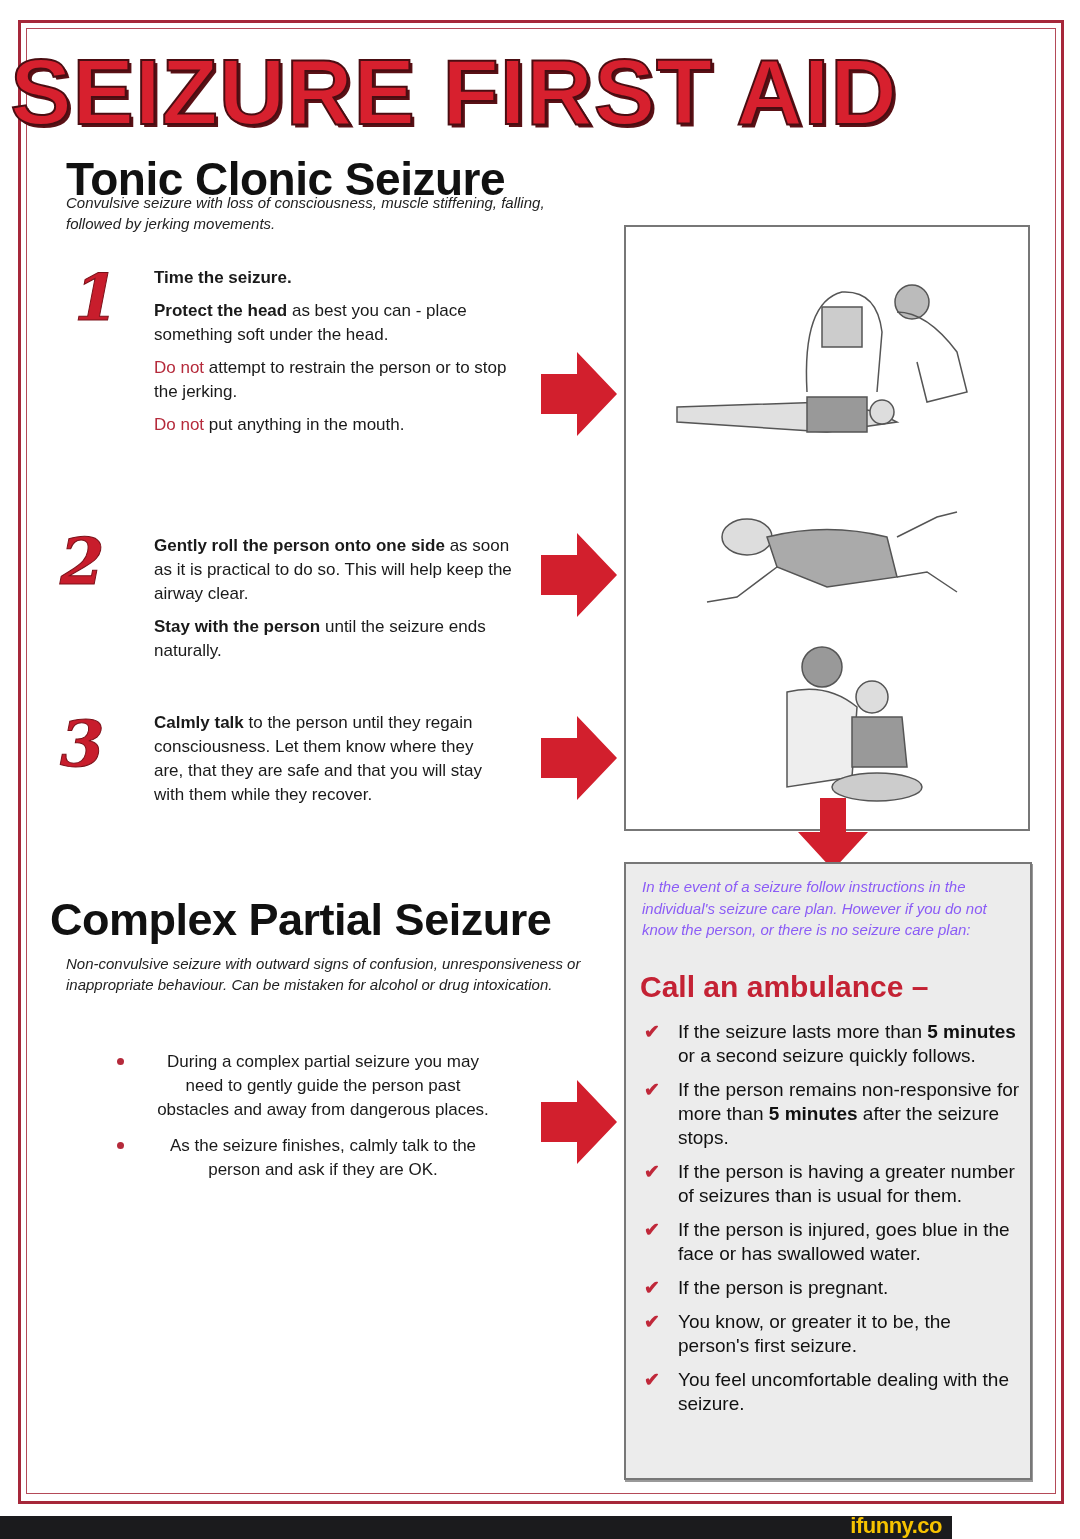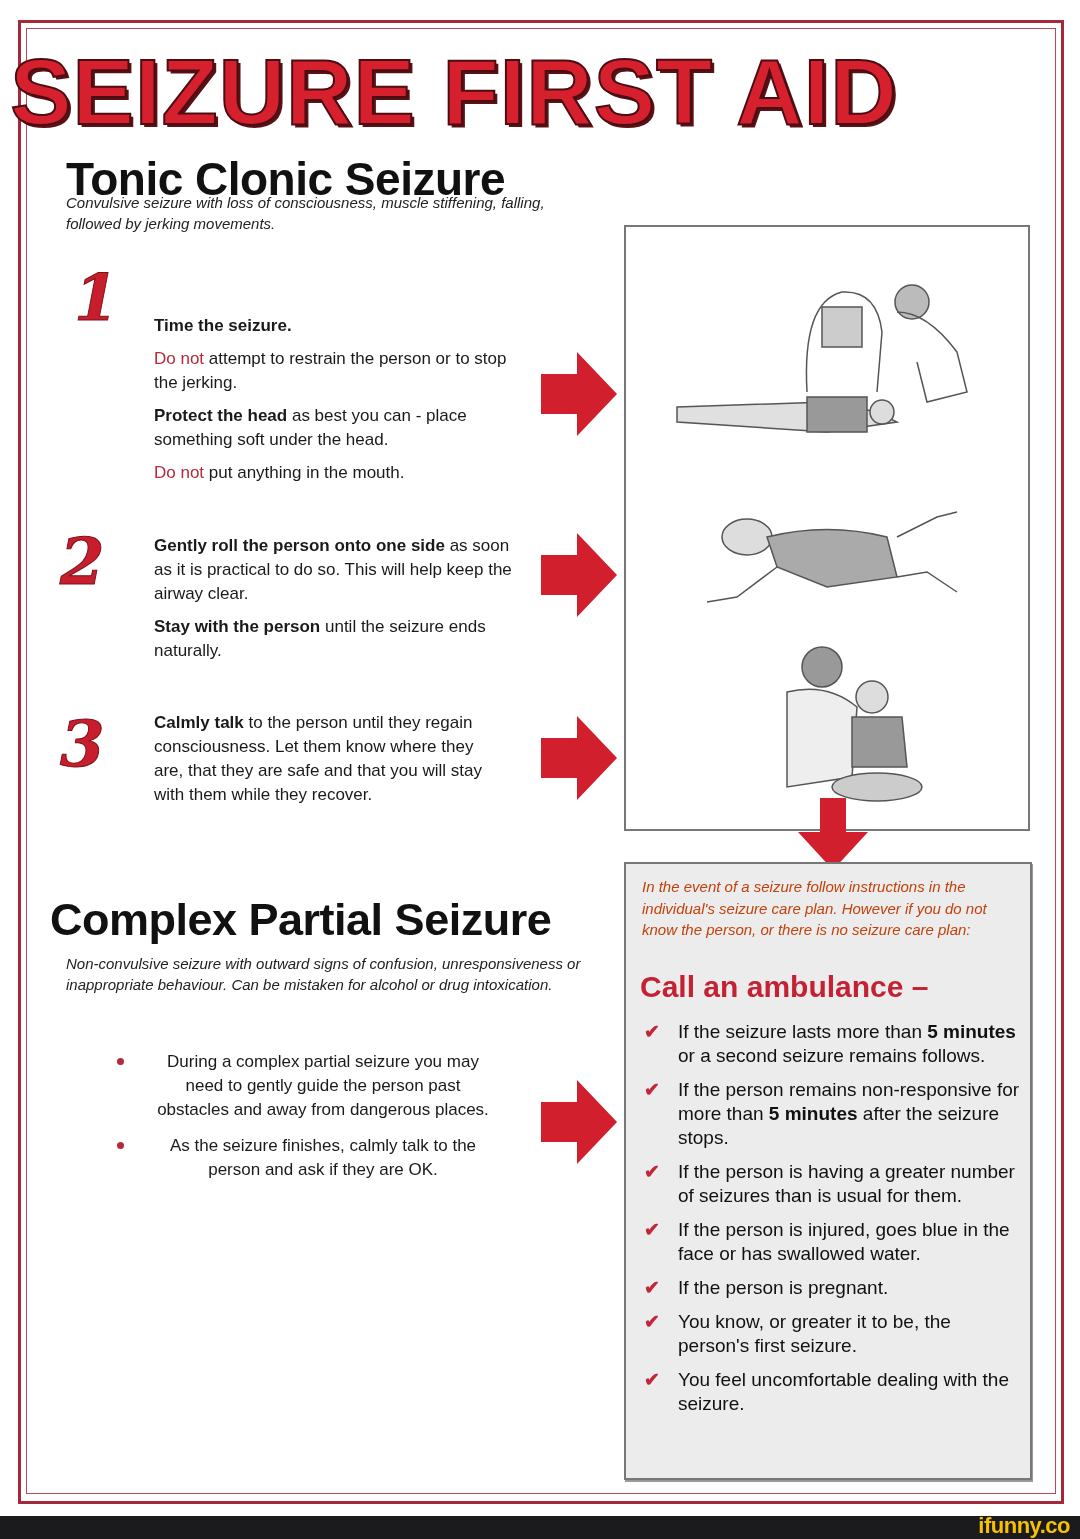--- a/index.html
+++ b/index.html
@@ -16,47 +16,47 @@
   .step-num { position:absolute; font-style:italic; font-weight:bold; color:#c81d2c; font-size:64px; line-height:64px; font-family:"DejaVu Serif", serif; -webkit-text-stroke:1px #7a1018; }
   .step-block { position:absolute; left:154px; width:380px; font-size:17px; line-height:24px; color:#1a1a1a; }
   .step-block p { margin:0 0 9px 0; }
   .b { font-weight:bold; }
   .warn { color:#b52a3b; }
   .arrow-right { position:absolute; width:76px; height:84px; }
   .illus-box { position:absolute; left:624px; top:225px; width:406px; height:606px; border:2px solid #777; box-sizing:border-box; background:#fff; }
   .illus { position:absolute; left:0; width:100%; }
   .arrow-down { position:absolute; left:798px; top:798px; width:70px; height:72px; }
   .call-box { position:absolute; left:624px; top:862px; width:408px; height:618px; border:2px solid #777; box-sizing:border-box; background:#ececec; box-shadow:1px 2px 0 #999; }
-  .call-intro { position:absolute; left:16px; top:12px; width:380px; font-style:italic; font-size:15px; line-height:21.5px; color:#c2410c; }
+  .call-intro { position:absolute; left:16px; top:12px; width:380px; font-style:italic; font-size:15px; line-height:21.5px; color:#8b5cf6; }
   .call-heading { position:absolute; left:14px; top:106px; font-weight:bold; font-size:30px; color:#c42234; }
   .call-list { position:absolute; left:16px; top:156px; width:384px; }
   .call-item { position:relative; padding-left:36px; font-size:19px; line-height:24px; margin-bottom:10px; color:#111; }
   .check { position:absolute; left:2px; top:0; color:#c0283a; font-weight:bold; font-size:19px; }
   .bullets { position:absolute; left:115px; top:1050px; width:380px;text-align:center; }
   .bullet-item { position:relative; padding-left:36px; font-size:17px; line-height:24px; margin-bottom:12px; color:#1a1a1a; }
   .dot { position:absolute; left:2px; top:8px; width:7px; height:7px; border-radius:50%; background:#b52a3b; }
-  .footer { position:absolute; left:0; top:1516px; width:1080px; height:23px; background:#1b1b1d; }
+  .footer { position:absolute; left:0; top:1516px; width:952px; height:23px; background:#1b1b1d; }
   .footer-logo { position:absolute; right:10px; top:-3px; font-weight:bold; font-size:22px; color:#f6c200; letter-spacing:-0.5px; }
 </style>
 </head>
 <body>
 
 <div class="frame-outer"></div>
 <div class="frame-inner"></div>
 
 <div class="main-title">SEIZURE FIRST AID</div>
 
 <div class="section-title t1">Tonic Clonic Seizure</div>
 <div class="subtitle s1">Convulsive seizure with loss of consciousness, muscle stiffening, falling, followed by jerking movements.</div>
 
 <div class="step-num" style="left:74px;top:266px;">1</div>
-<div class="step-block" style="top:266px;margin-top:48px;">
+<div class="step-block" style="top:266px;">
   <p><span class="b">Time the seizure.</span></p>
+  <p><span class="b">Protect the head</span><span> as best you can - place something soft under the head.</span></p>
   <p><span class="warn">Do not</span><span> attempt to restrain the person or to stop the jerking.</span></p>
-  <p><span class="b">Protect the head</span><span> as best you can - place something soft under the head.</span></p>
   <p><span class="warn">Do not</span><span> put anything in the mouth.</span></p>
 </div>
 
 <div class="step-num" style="left:60px;top:530px;">2</div>
 <div class="step-block" style="top:534px;width:360px;">
   <p><span class="b">Gently roll the person onto one side</span><span> as soon as it is practical to do so. This will help keep the airway clear.</span></p>
   <p><span class="b">Stay with the person</span><span> until the seizure ends naturally.</span></p>
 </div>
 
 <div class="step-num" style="left:60px;top:712px;">3</div>
@@ -118,21 +118,21 @@
 
 <div class="bullets">
   <div class="bullet-item"><span class="dot"></span><span>During a complex partial seizure you may need to gently guide the person past obstacles and away from dangerous places.</span></div>
   <div class="bullet-item"><span class="dot"></span><span>As the seizure finishes, calmly talk to the person and ask if they are OK.</span></div>
 </div>
 
 <div class="call-box">
   <div class="call-intro">In the event of a seizure follow instructions in the individual's seizure care plan. However if you do not know the person, or there is no seizure care plan:</div>
   <div class="call-heading">Call an ambulance –</div>
   <div class="call-list">
-    <div class="call-item"><span class="check">✔</span><span>If the seizure lasts more than </span><span class="b">5 minutes</span><span> or a second seizure remains follows.</span></div>
+    <div class="call-item"><span class="check">✔</span><span>If the seizure lasts more than </span><span class="b">5 minutes</span><span> or a second seizure quickly follows.</span></div>
     <div class="call-item"><span class="check">✔</span><span>If the person remains non-responsive for more than </span><span class="b">5 minutes</span><span> after the seizure stops.</span></div>
     <div class="call-item"><span class="check">✔</span><span>If the person is having a greater number of seizures than is usual for them.</span></div>
     <div class="call-item"><span class="check">✔</span><span>If the person is injured, goes blue in the face or  has swallowed water.</span></div>
     <div class="call-item"><span class="check">✔</span><span>If the person is pregnant.</span></div>
     <div class="call-item"><span class="check">✔</span><span>You know, or greater it to be, the person's first seizure.</span></div>
     <div class="call-item"><span class="check">✔</span><span>You feel uncomfortable dealing with the seizure.</span></div>
   </div>
 </div>
 
 <div class="footer">

